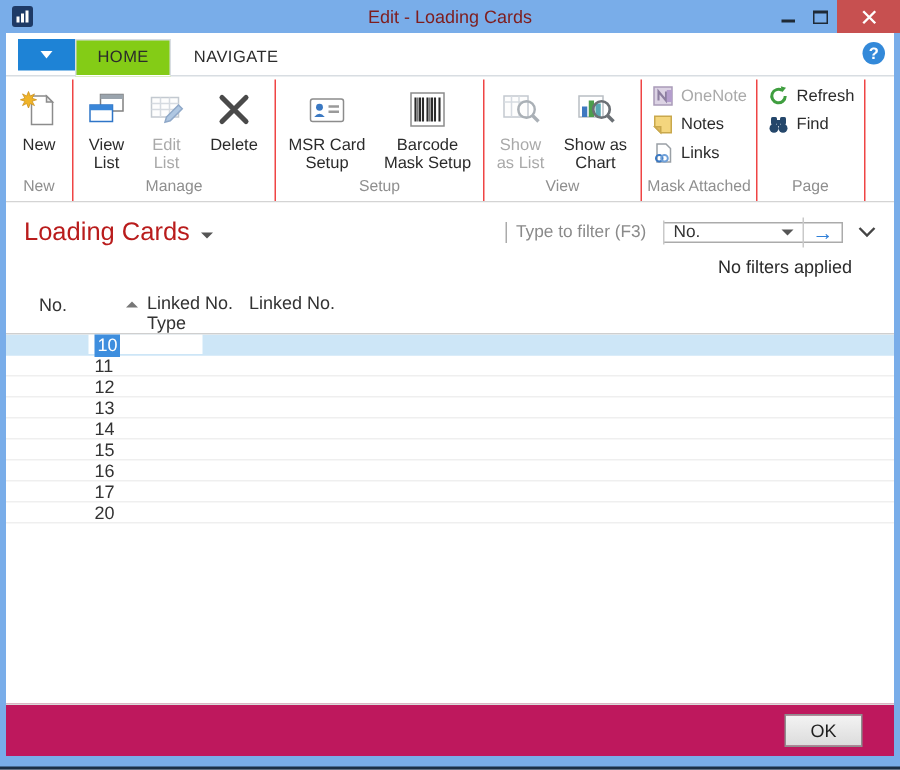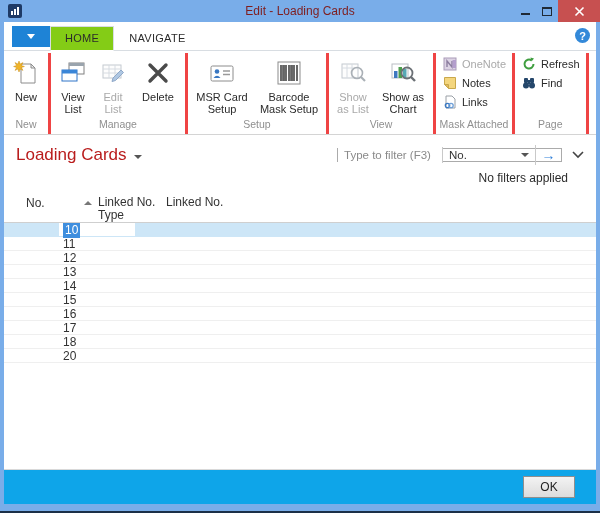--- a/index.html
+++ b/index.html
@@ -68,21 +68,21 @@
     position:absolute; right:6px; top:6px; width:15px; height:15px; border-radius:50%;
     background:#3389D9; color:#fff; font-size:11px; font-weight:bold;
     display:flex; align-items:center; justify-content:center; cursor:pointer;
   }
 
   
   .ribbon{
     height:84px; flex:0 0 84px; display:flex; align-items:stretch;
     border-bottom:1px solid #d4d4d4; background:#fff; padding-top:2px;
   }
-  .rgroup{ display:flex; flex-direction:column; border-right:3px solid #ef4444; padding:0 2px;align-items:center;}
+  .rgroup{ display:flex; flex-direction:column; border-right:1px solid #ef4444; padding:0 2px;align-items:center;}
   .rgroup-buttons{ flex:1; display:flex; align-items:flex-start; justify-content:center; padding-top:2px;}
   .rgroup-label{ flex:0 0 16px; text-align:center; font-size:10.5px; color:#8f8f8f; padding-bottom:2px;}
   .bigbtn{
     display:flex; flex-direction:column; align-items:center; padding:2px 3px; cursor:pointer;
   }
   .bigbtn .bicon{ width:32px; height:32px; display:flex; align-items:center; justify-content:center;}
   .bigbtn .blabel{ font-size:11px; line-height:12px; color:#2b2b2b; text-align:center; margin-top:2px;}
   .bigbtn.disabled{ cursor:default;}
   .bigbtn.disabled .blabel{ color:#a9a9a9;}
   .smallstack{ display:flex; flex-direction:column; justify-content:flex-start; padding-top:1px;}
@@ -141,21 +141,21 @@
     display:flex; align-items:flex-start; height:14px; border-bottom:1px solid #efefef;
     font-size:12px; color:#333; cursor:pointer;padding-left:37px;
   }
   .row .cell-no{ width:76px; flex:0 0 76px; padding-left:4px; height:100%; display:flex; align-items:center;}
   .row.selected{ background:#CDE6F7; border-bottom:1px solid #CDE6F7;}
   .row.selected .cell-no{ background:#fff;}
   .row.selected .cell-no .seltext{ background:#3E8EDE; color:#fff; padding:1px 2px;}
 
   
   .footer{
-    flex:0 0 35px; border-top:1px solid #d9d9d9; background:#0ea5e9;
+    flex:0 0 35px; border-top:1px solid #d9d9d9; background:#be185d;
     display:flex; align-items:center; justify-content:flex-end; padding-right:21px;
   }
   .ok-btn{
     width:52px; height:22px; font-size:12px; color:#1f1f1f;
     background:linear-gradient(#f3f3f3,#dcdcdc);
     border:1px solid #8e8e8e; cursor:pointer;
     font-family:"Liberation Sans", sans-serif;
   }
 </style>
 </head>
@@ -436,24 +436,20 @@
         <div class="row">
             <div class="col-gutter"></div>
             <div class="cell-no">16</div>
           </div>
         <div class="row">
             <div class="col-gutter"></div>
             <div class="cell-no">17</div>
           </div>
         <div class="row">
             <div class="col-gutter"></div>
-            <div class="cell-no">18</div>
-          </div>
-        <div class="row">
-            <div class="col-gutter"></div>
             <div class="cell-no">20</div>
           </div>
       </div>
     </div>
 
     <div class="footer">
       <button class="ok-btn">OK</button>
     </div>
 
   </div>

